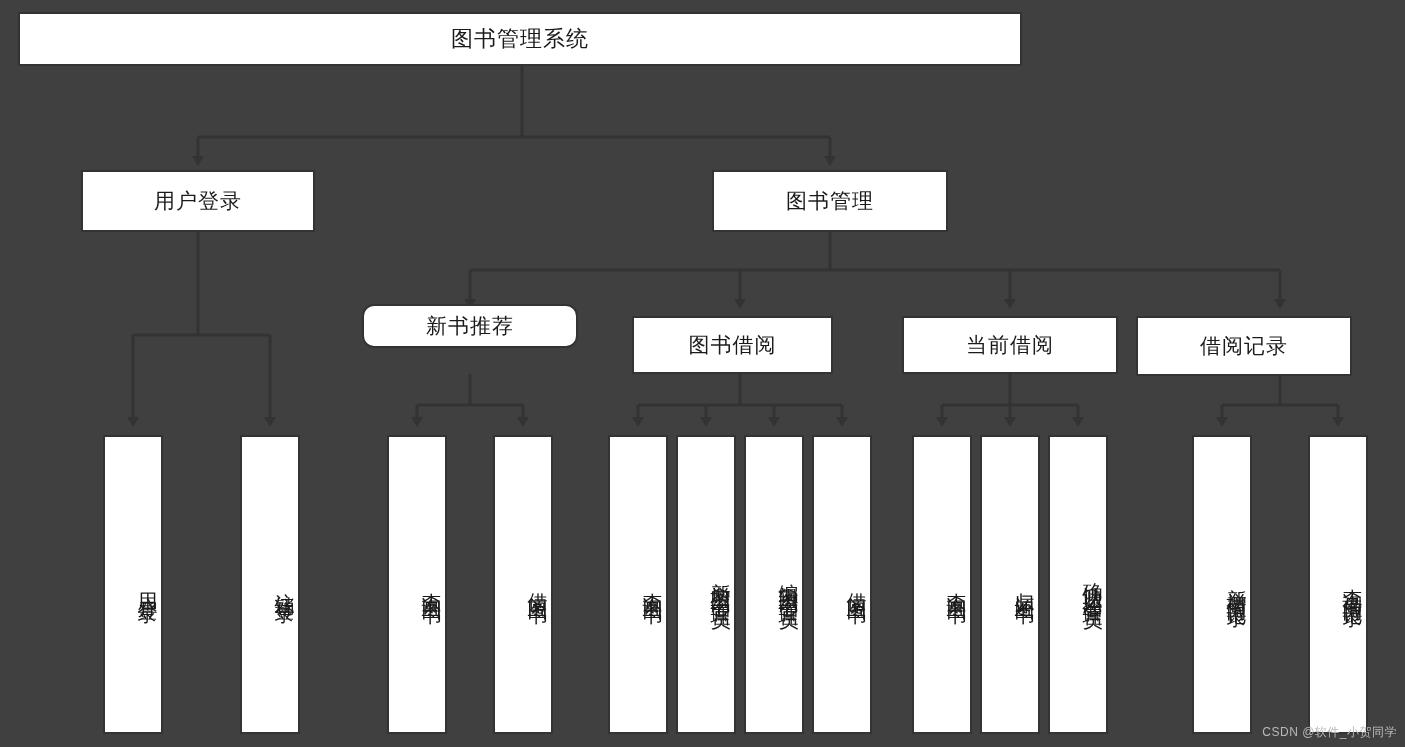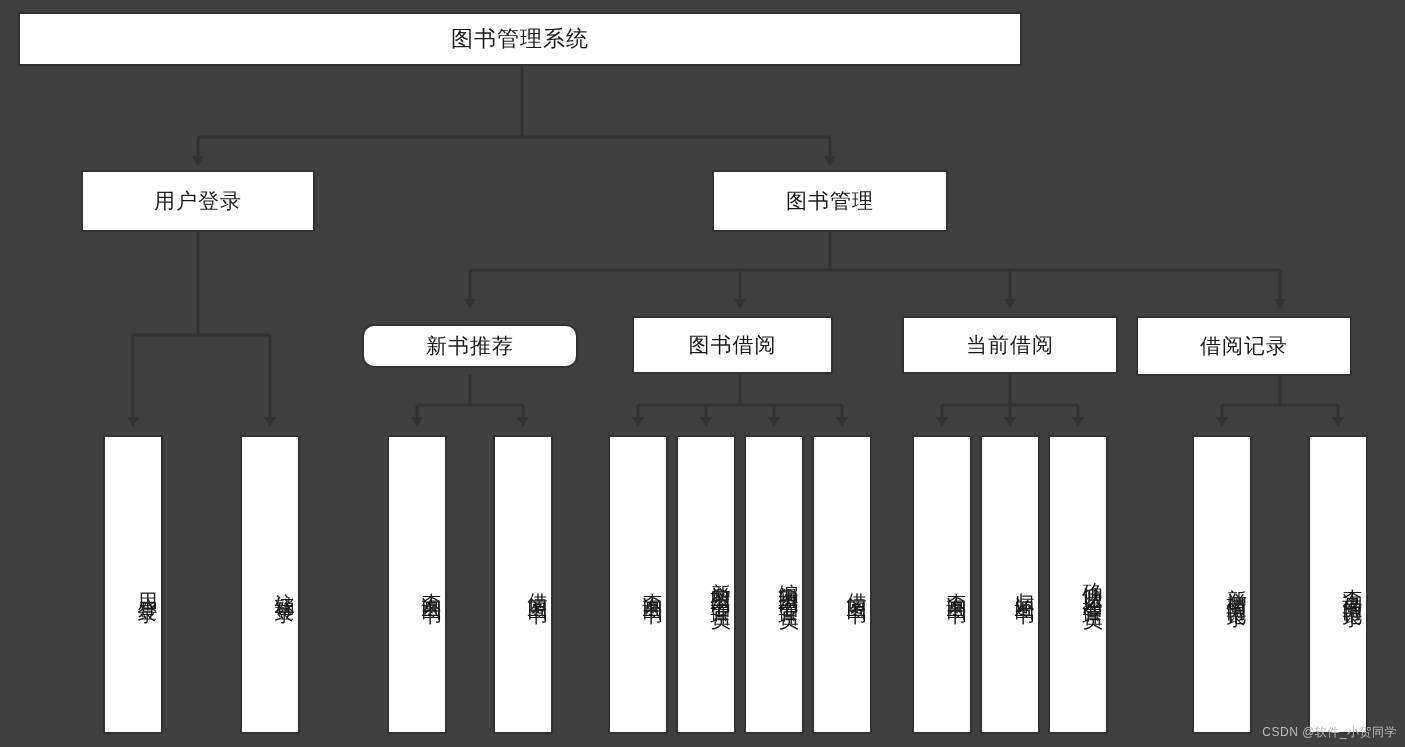--- a/index.html
+++ b/index.html
@@ -128,21 +128,21 @@
     <span>图书管理系统</span>
   </div>
 
   <div class="node horiz" style="left:81px; top:170px; width:234px; height:62px;">
     <span>用户登录</span>
   </div>
   <div class="node horiz" style="left:712px; top:170px; width:236px; height:62px;">
     <span>图书管理</span>
   </div>
 
-  <div class="node horiz" style="left:362px; top:324px; width:216px; height:44px;border-radius:12px;">
+  <div class="node horiz" style="left:362px; top:304px; width:216px; height:44px;border-radius:12px;">
     <span>新书推荐</span>
   </div>
   <div class="node horiz" style="left:632px; top:316px; width:201px; height:58px;">
     <span>图书借阅</span>
   </div>
   <div class="node horiz" style="left:902px; top:316px; width:216px; height:58px;">
     <span>当前借阅</span>
   </div>
   <div class="node horiz" style="left:1136px; top:316px; width:216px; height:60px;">
     <span>借阅记录</span>

